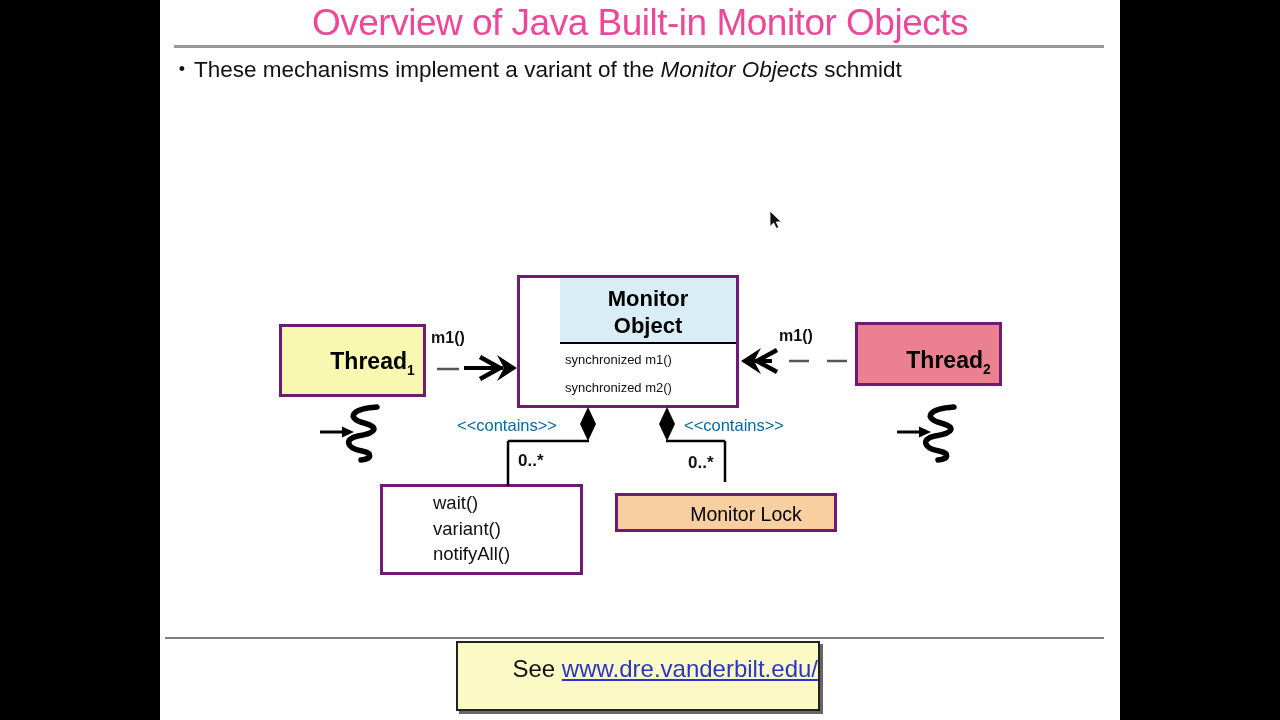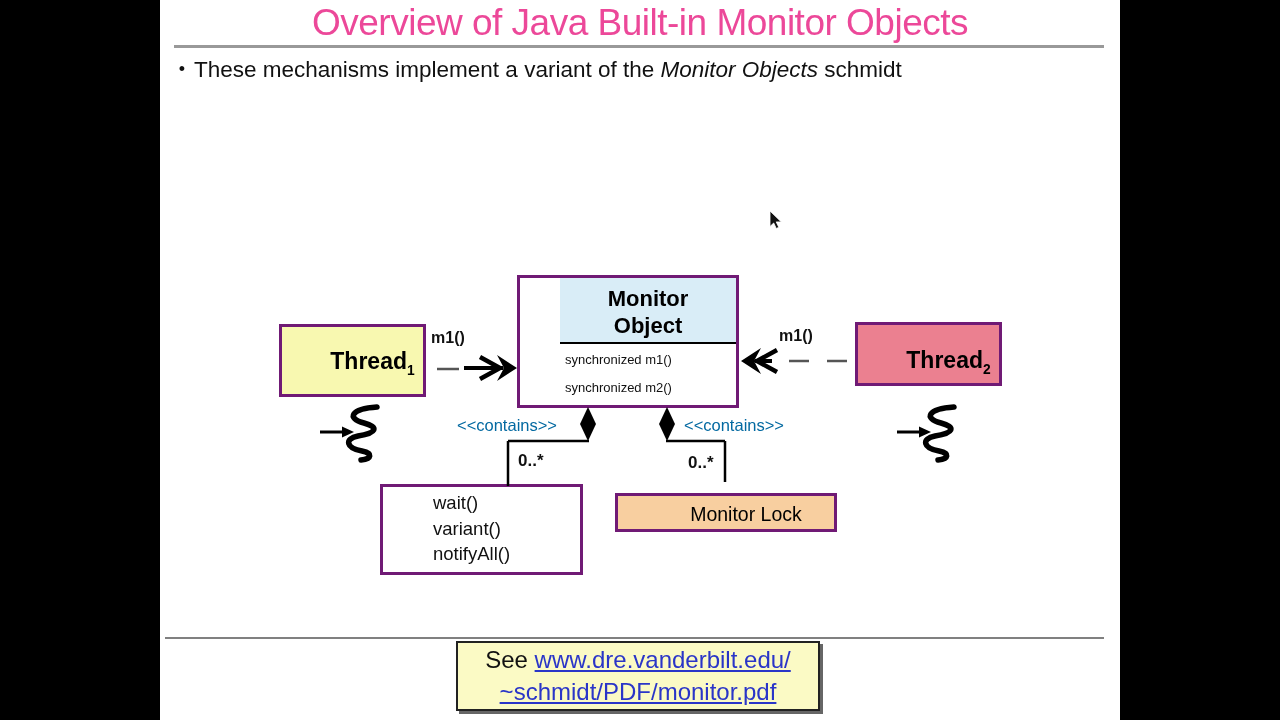--- a/index.html
+++ b/index.html
@@ -57,21 +57,21 @@
 
   .ml-box { left: 455px; top: 480px; width: 222px; height: 39px; text-align: center;
             font-weight: normal; font-size: 19.5px; line-height: 36px; margin-top: 13px; }
 
   
   .footer-rule { left: 5px; top: 637px; width: 939px; height: 2px; background: #808080; }
   .footer-box {
     left: 296px; top: 641px; width: 364px; height: 70px;
     border: 2px solid #222; box-sizing: border-box;
     box-shadow: 3px 3px 0 #666;
-    text-align: center; font-size: 24px; line-height: 32px; padding-top: 1px;
+    text-align: right; font-size: 24px; line-height: 32px; padding-top: 10px;
     color: #111;
   }
   .footer-box a { text-decoration: underline; }
 
   
   #overlay { position: absolute; left: 0; top: 0; width: 1280px; height: 720px; pointer-events: none; }
 </style>
 </head>
 <body>
 
@@ -120,23 +120,20 @@
       </div>
     </div>
 
     <div class="abs uml-box ml-box" style="background-color: rgb(248, 207, 160);">Monitor Lock</div>
 
     <div class="abs footer-rule"></div>
     <div class="abs footer-box" style="background-color: rgb(251, 250, 197);">
       <div>
         <span>See </span><a href="#" style="color: rgb(42, 53, 200);">www.dre.vanderbilt.edu/</a>
       </div>
-      <div>
-        <a href="#" style="color: rgb(42, 53, 200);">~schmidt/PDF/monitor.pdf</a>
-      </div>
     </div>
   </div>
 
   <svg id="overlay" viewBox="0 0 1280 720">
 
     <g>
       <line x1="437" y1="369" x2="459" y2="369" stroke="#555" stroke-width="2.5"></line>
       <line x1="464" y1="368" x2="503" y2="368" stroke="#000" stroke-width="4"></line>
       <polygon points="497,355 517,368 497,381 504,368" fill="#000"></polygon>
       <polyline points="480,357 500,368 480,379" fill="none" stroke="#000" stroke-width="4.5"></polyline>

